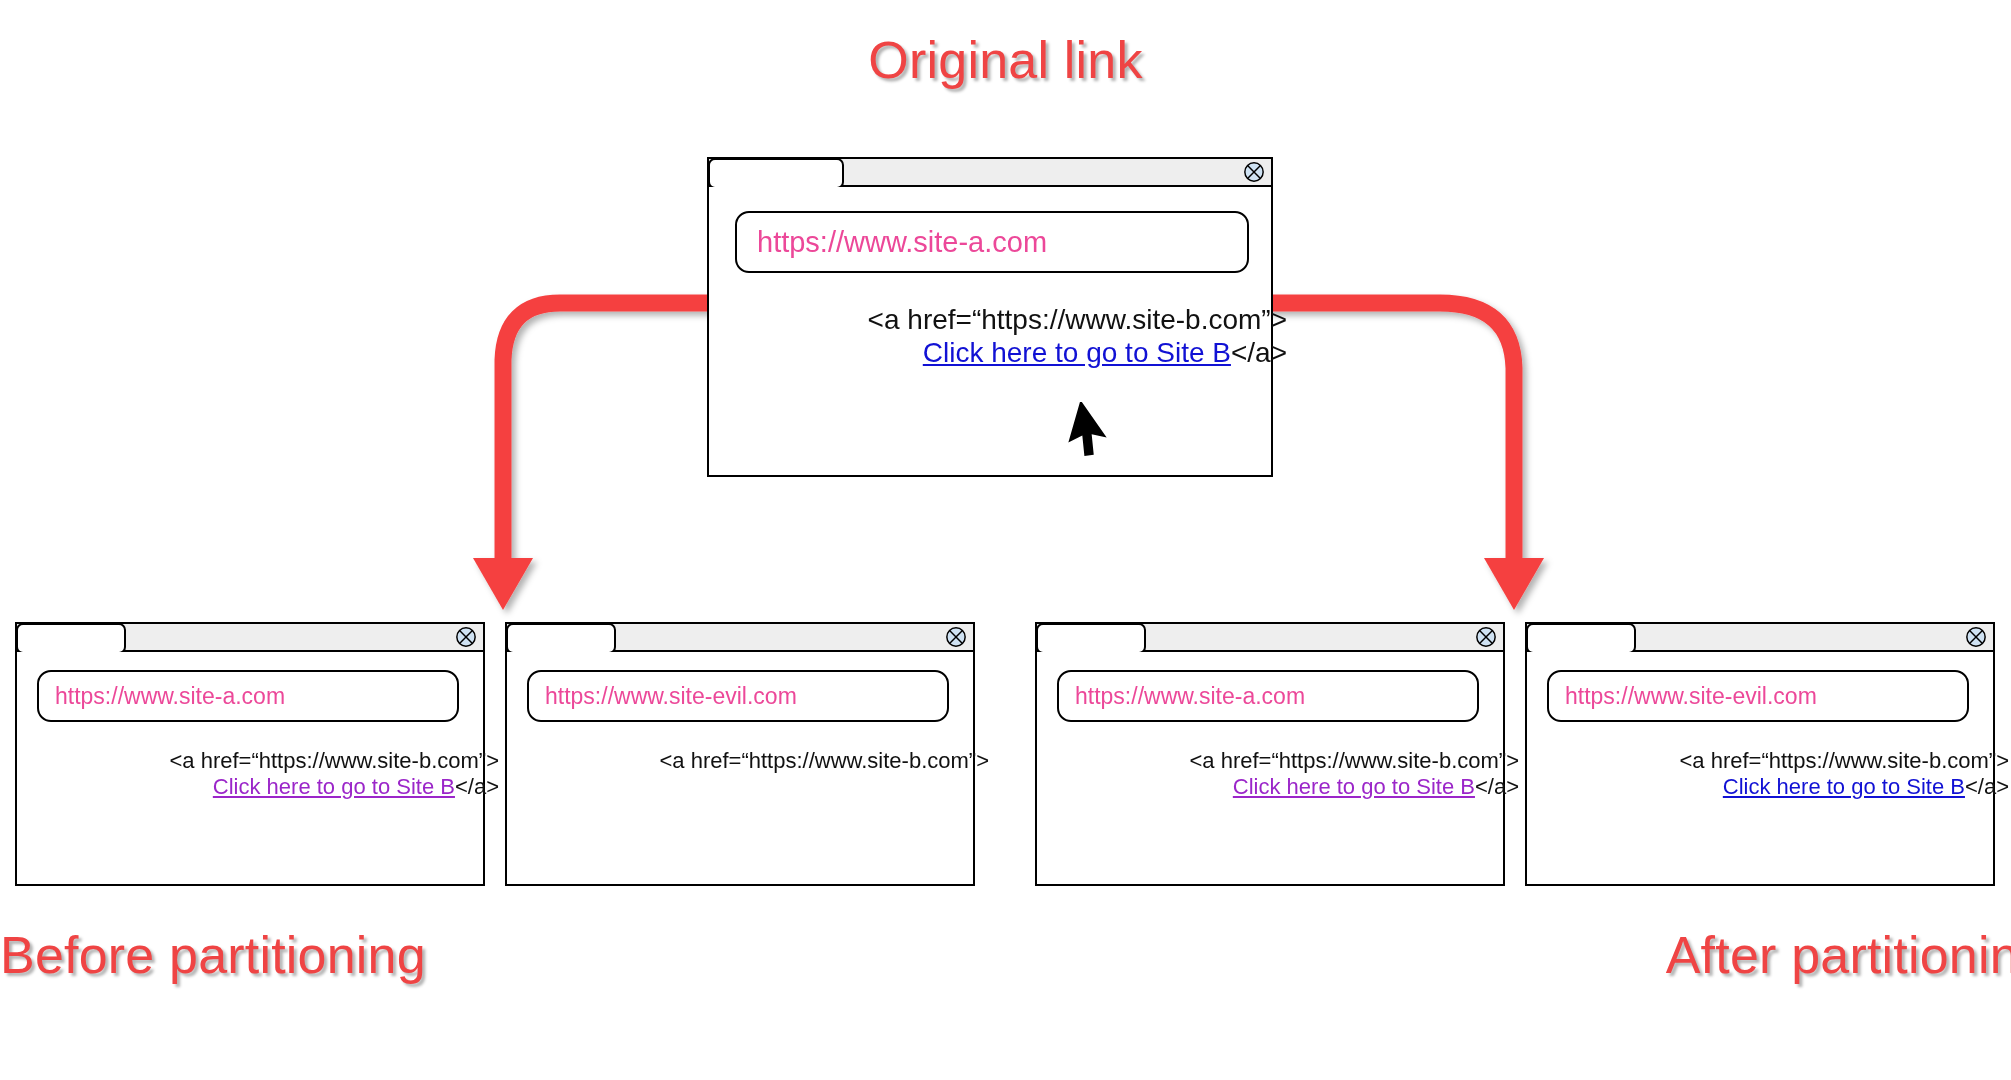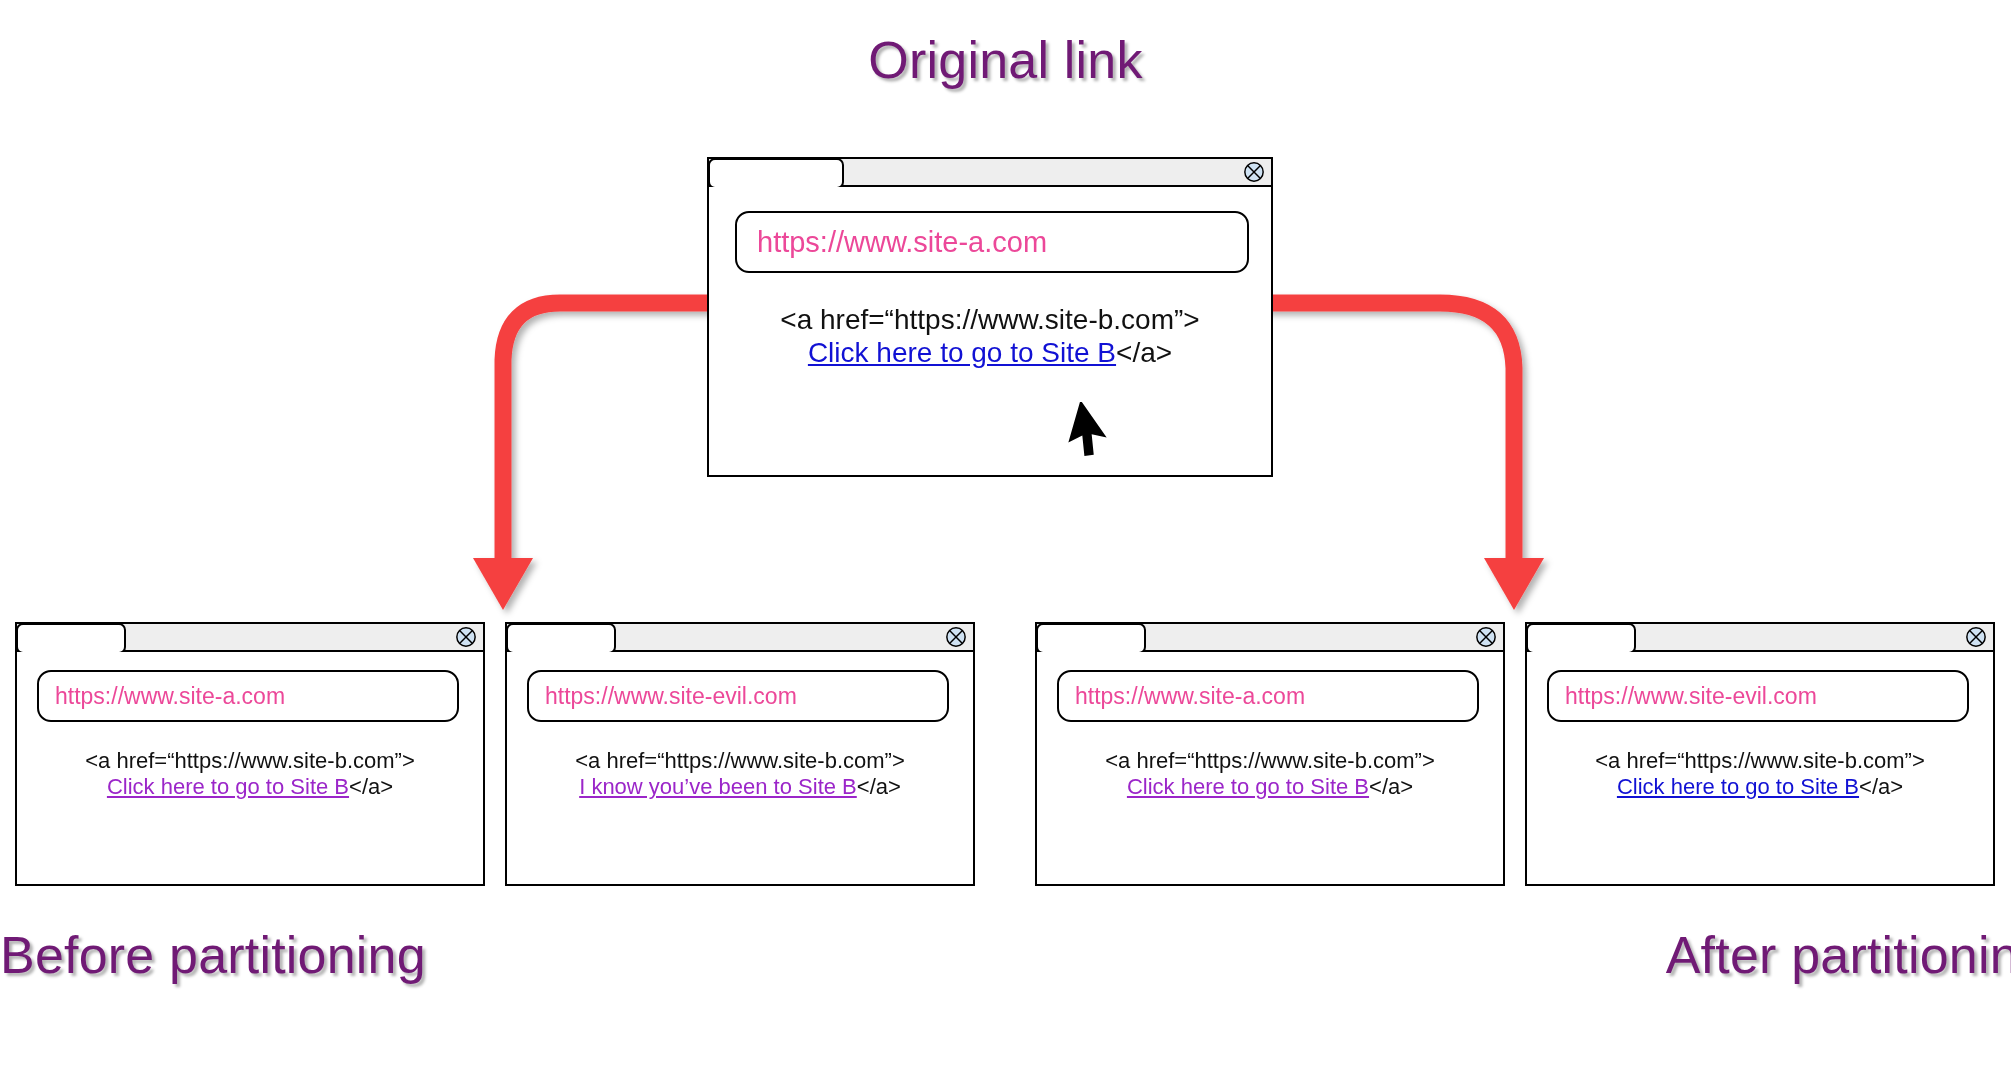--- a/index.html
+++ b/index.html
@@ -14,21 +14,21 @@
     overflow: hidden;
     font-family: "Liberation Sans", sans-serif;
     -webkit-font-smoothing: antialiased;
   }
 
   
   .heading {
     position: absolute;
     font-size: 52px;
     font-weight: 400;
-    color: #701a75;
+    color: #ef4444;
     white-space: nowrap;
     text-shadow: 3px 3px 3px rgba(0,0,0,0.30);
     letter-spacing: 0.2px;
   }
   #title-original  { left: 0;    top: 30px;  width: 2011px; text-align: center; }
   #label-before    { left: 0;    top: 925px; width: 1000px; }
   #label-after     { left: 1048px; top: 925px; width: 1000px; text-align: right; }
 
   
   .window {
@@ -82,23 +82,23 @@
     background: #ffffff;
     box-sizing: border-box;
     display: flex;
     align-items: center;
     color: #ec4899;
     white-space: nowrap;
     overflow: hidden;
   }
   .page-content {
     position: absolute;
-    left: 0;
+    left: 16px;
     width: 100%;
-    text-align: center;
+    text-align: right;
     color: #111111;
     line-height: 1.18;
     white-space: nowrap;
   }
   .link-visited { color: #9b26c9; text-decoration: underline; }
   .link-unvisited { color: #1111d4; text-decoration: underline; }
 
   
   #window-original { left: 707px; top: 157px; width: 566px; height: 320px; }
   #window-original .win-tab  { width: 136px; }
@@ -214,23 +214,20 @@
       <line x1="5" y1="5" x2="19" y2="19" stroke="#000000" stroke-width="1.6"></line>
       <line x1="19" y1="5" x2="5" y2="19" stroke="#000000" stroke-width="1.6"></line>
     </svg>
   </div>
   <div class="win-body">
     <div class="urlbar">
       <span>https://www.site-evil.com</span>
     </div>
     <div class="page-content">
       <div>&lt;a href=“https://www.site-b.com”&gt;</div>
-      <div>
-        <span class="link-visited">I know you’ve been to Site B</span><span>&lt;/a&gt;</span>
-      </div>
     </div>
   </div>
 </div>
 
 <div class="window window-small" id="window-after-a">
   <div class="win-titlebar">
     <div class="win-tab"></div>
     <svg class="win-close" viewBox="0 0 24 24">
       <circle cx="12" cy="12" r="10" fill="#cfe2f3" stroke="#000000" stroke-width="1.6"></circle>
       <line x1="5" y1="5" x2="19" y2="19" stroke="#000000" stroke-width="1.6"></line>

